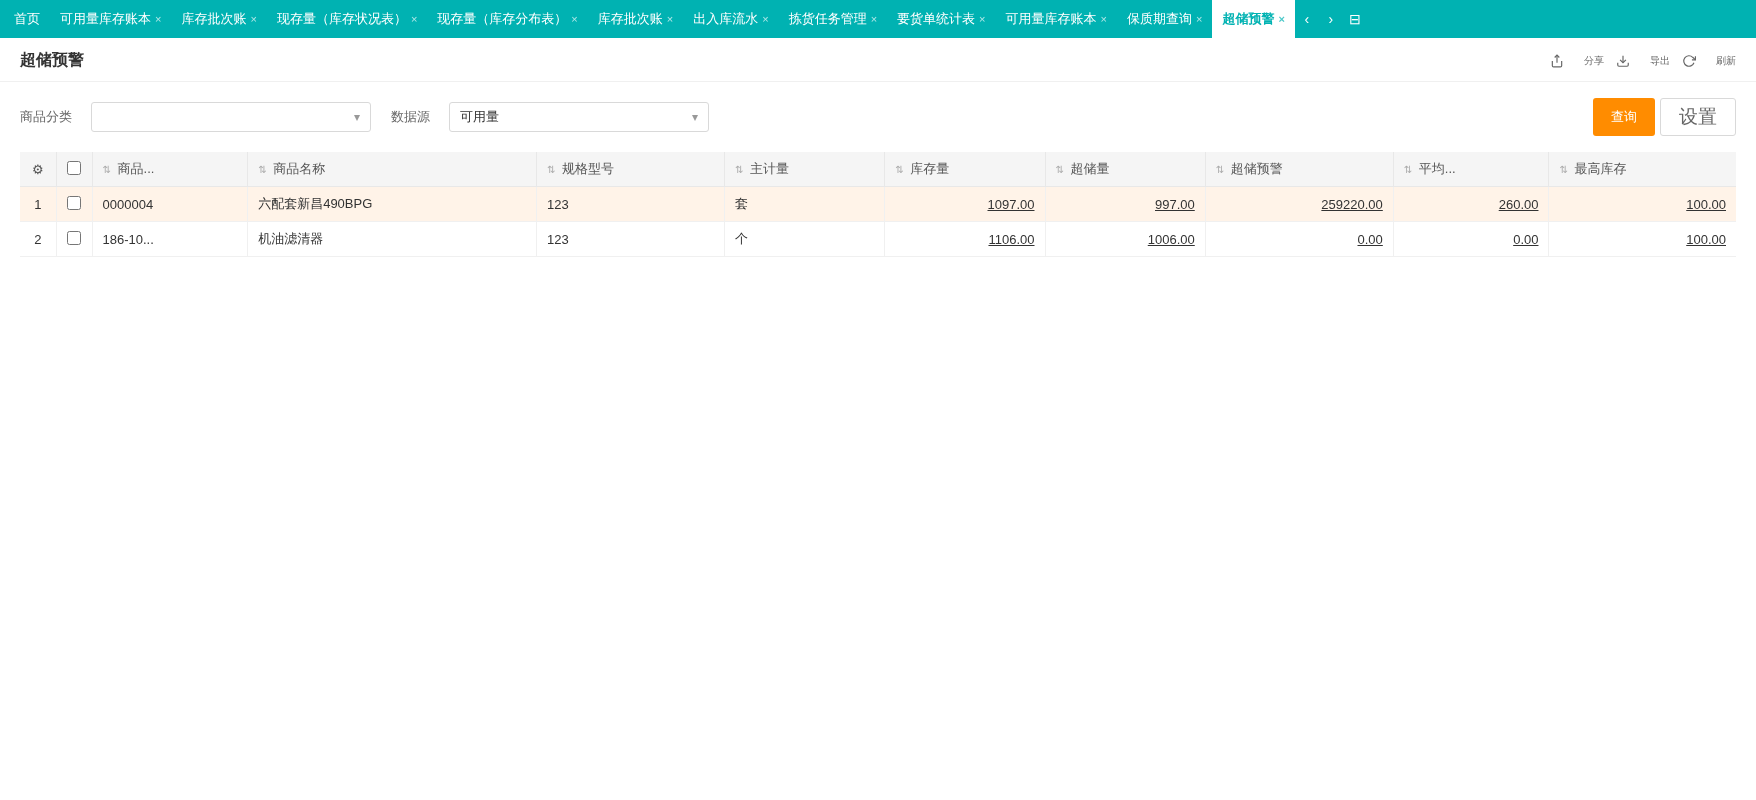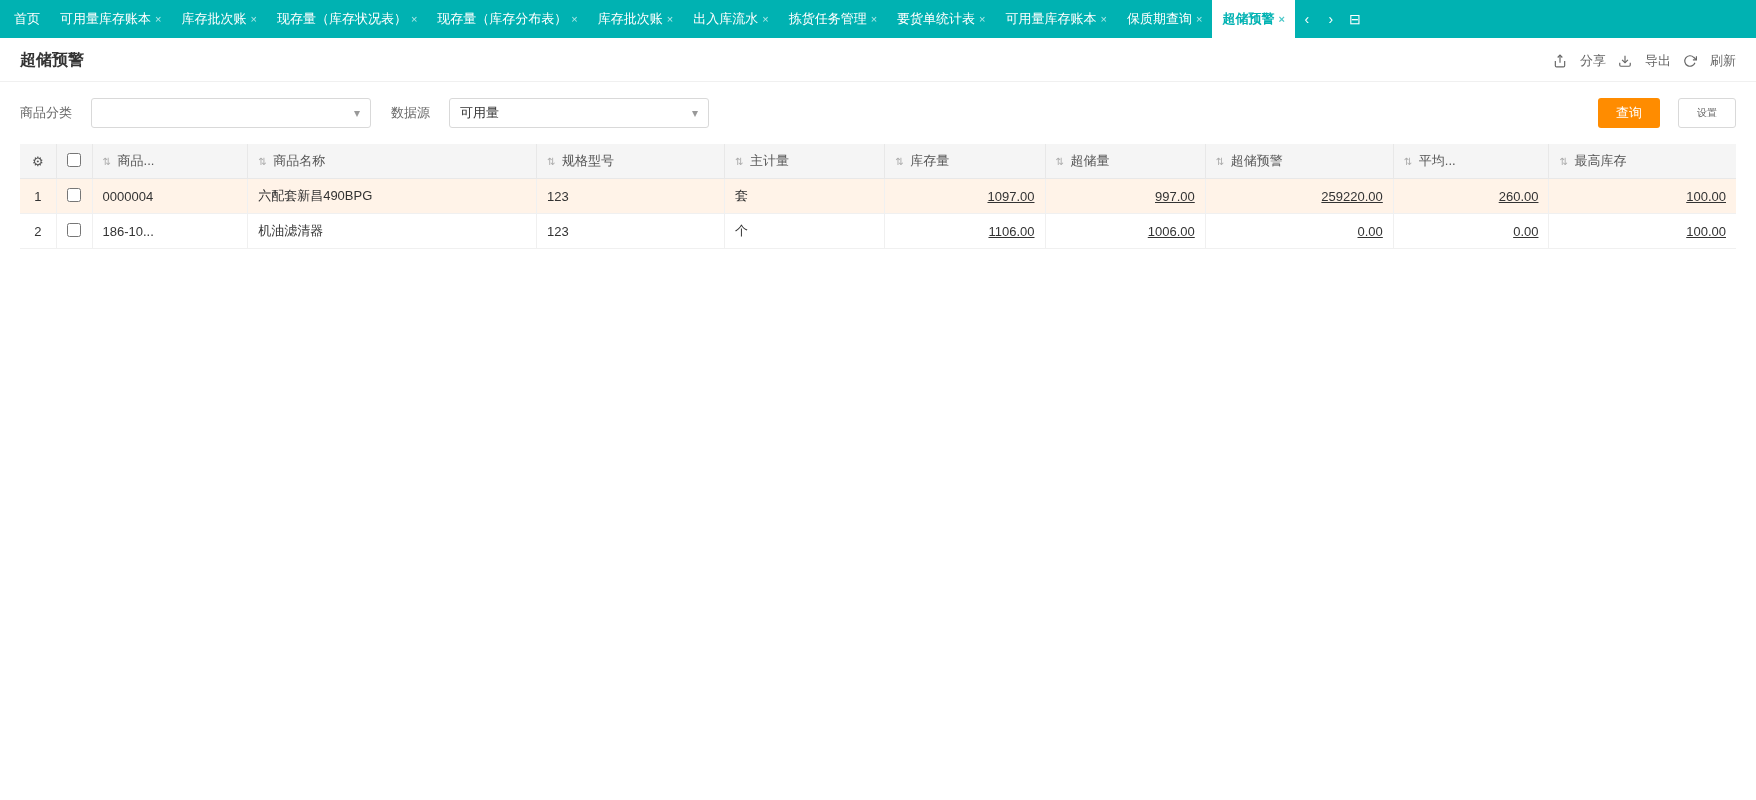--- a/index.html
+++ b/index.html
@@ -64,23 +64,23 @@
       color: #333;
     }
     .header-actions {
       display: flex;
       align-items: center;
       gap: 12px;
     }
     .header-btn {
       display: inline-flex;
       align-items: center;
-      gap: 13px;
+      gap: 20px;
       color: #666;
-      font-size: 13px;
+      font-size: 10px;
       cursor: pointer;
     }
 
     
     .filter-area {
       display: flex;
       align-items: center;
       padding: 16px 20px;
       gap: 20px;
     }
@@ -106,39 +106,39 @@
       background: #fff;
       cursor: pointer;
       font-size: 13px;
       color: #333;
     }
     .filter-select .chevron { color: #999; font-size: 12px; }
 
     .filter-actions {
       margin-left: auto;
       display: flex;
-      gap: 18px;
+      gap: 5px;
       padding-left: 6px;
     }
     .btn-query {
       background: #ff8c00;
       color: #fff;
       border: none;
       border-radius: 3px;
       padding: 6px 18px;
       font-size: 13px;
       cursor: pointer;
     }
     .btn-settings {
       background: #fff;
       color: #666;
       border: 1px solid #d9d9d9;
       border-radius: 3px;
       padding: 5px 18px;
-      font-size: 10px;
+      font-size: 19px;
       cursor: pointer;
     }
 
     
     .table-container {
       padding: 0 20px;
     }
     table {
       width: 100%;
       border-collapse: collapse;

